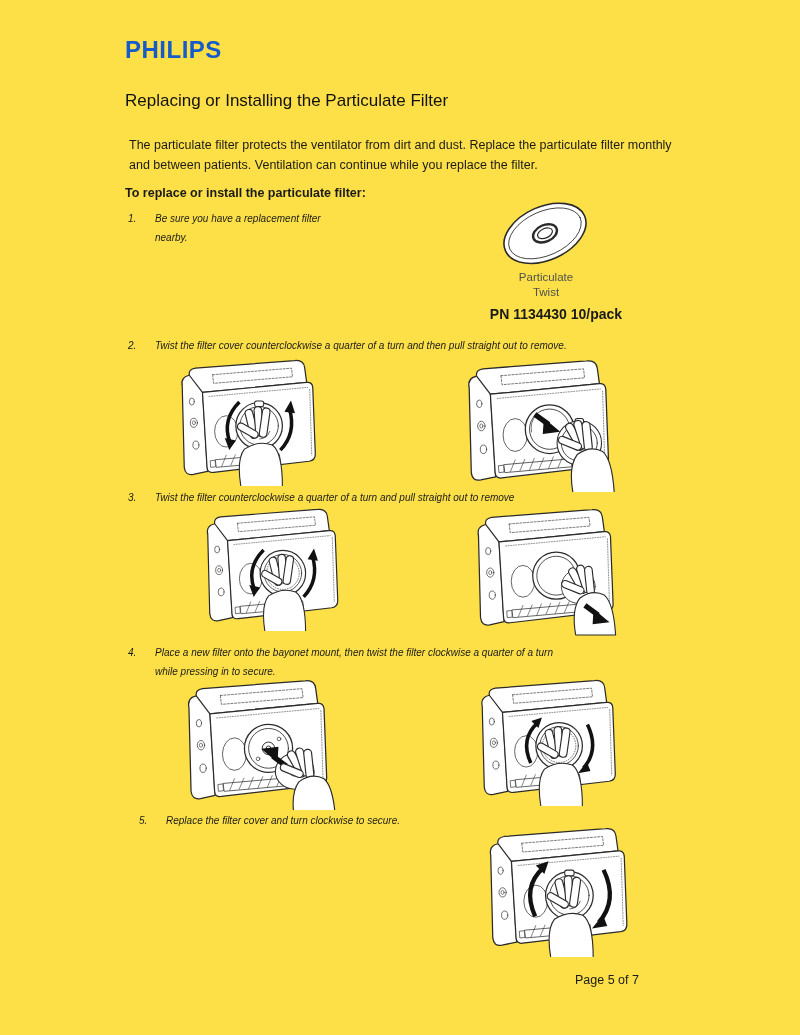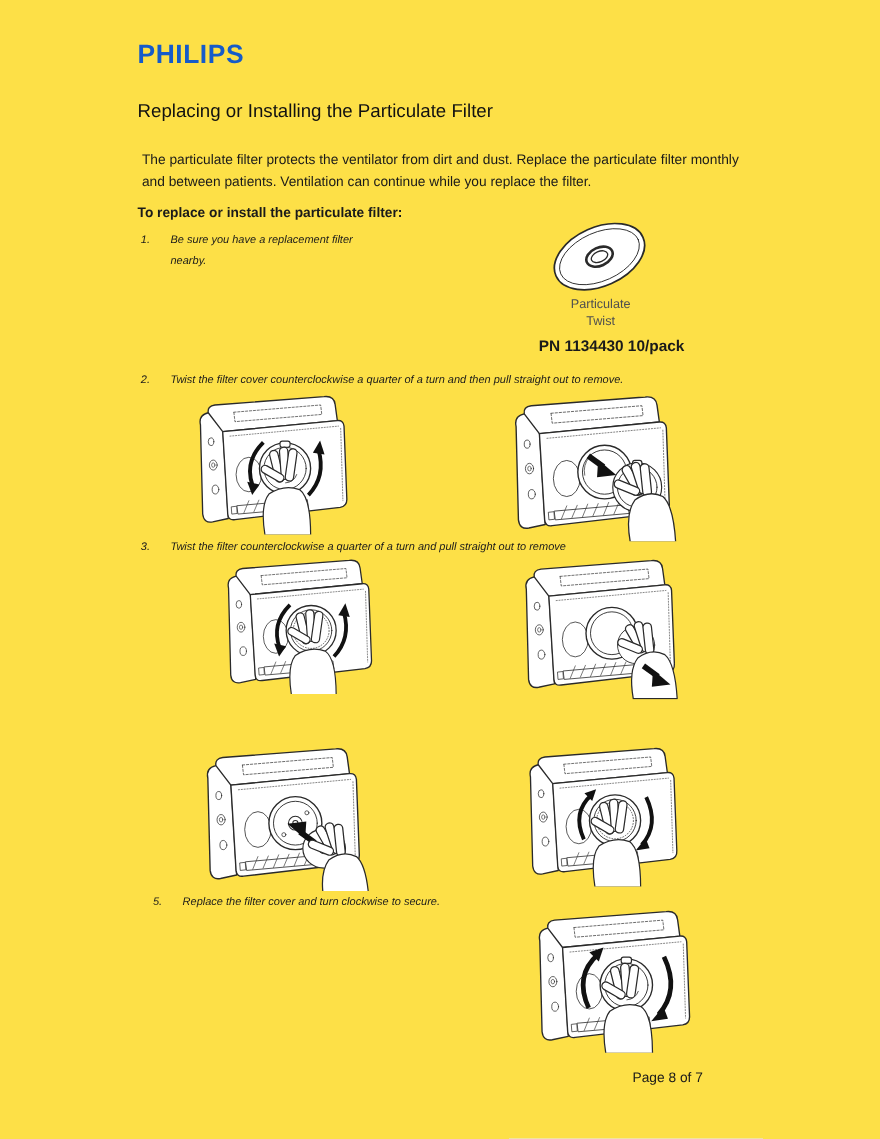--- a/index.html
+++ b/index.html
@@ -169,20 +169,24 @@
   <svg class="illus" style="left:458px;top:503px;width:174px" viewBox="0 0 340 260">
     <use href="#dev-body"></use>
     <g class="ln" stroke-width="1.6">
       <circle cx="235" cy="163" r="33"></circle>
       <circle cx="235" cy="163" r="7" stroke-width="1.3"></circle>
     </g>
     <use href="#hand-right" transform="translate(-6,-4)"></use>
     <use href="#arr-pull" transform="translate(248,200)"></use>
   </svg>
 
+  <div class="step" style="left:128px;top:644px">
+    <span class="num">4.</span><span class="txt">Place a new filter onto the bayonet mount, then twist the filter clockwise a quarter of a turn
+while pressing in to secure.</span>
+  </div>
   <svg class="illus" style="left:168px;top:674px;width:178px" viewBox="0 0 340 260">
     <use href="#dev-body"></use>
     <use href="#mount"></use>
     <g class="ln" stroke-width="2">
       <ellipse cx="242" cy="186" rx="37" ry="34"></ellipse>
       <ellipse cx="242" cy="186" rx="10" ry="9" stroke-width="1.6"></ellipse>
     </g>
     <use href="#arr-pull" transform="translate(226,176) rotate(180)"></use>
     <use href="#hand-right" transform="translate(6,16)"></use>
   </svg>
@@ -198,15 +202,15 @@
   </div>
   <svg class="illus" style="left:470px;top:822px;width:176px" viewBox="0 0 340 260">
     <use href="#dev-body"></use>
     <use href="#cover-on"></use>
     <g transform="translate(192,142) scale(1.18) translate(-192,-142)">
       <use href="#arr-cw"></use>
     </g>
     <use href="#hand-bottom"></use>
   </svg>
 
-  <div class="footer">Page 8 of 7</div>
+  <div class="footer">Page 5 of 7</div>
 
 </div>
 
 </body></html>

